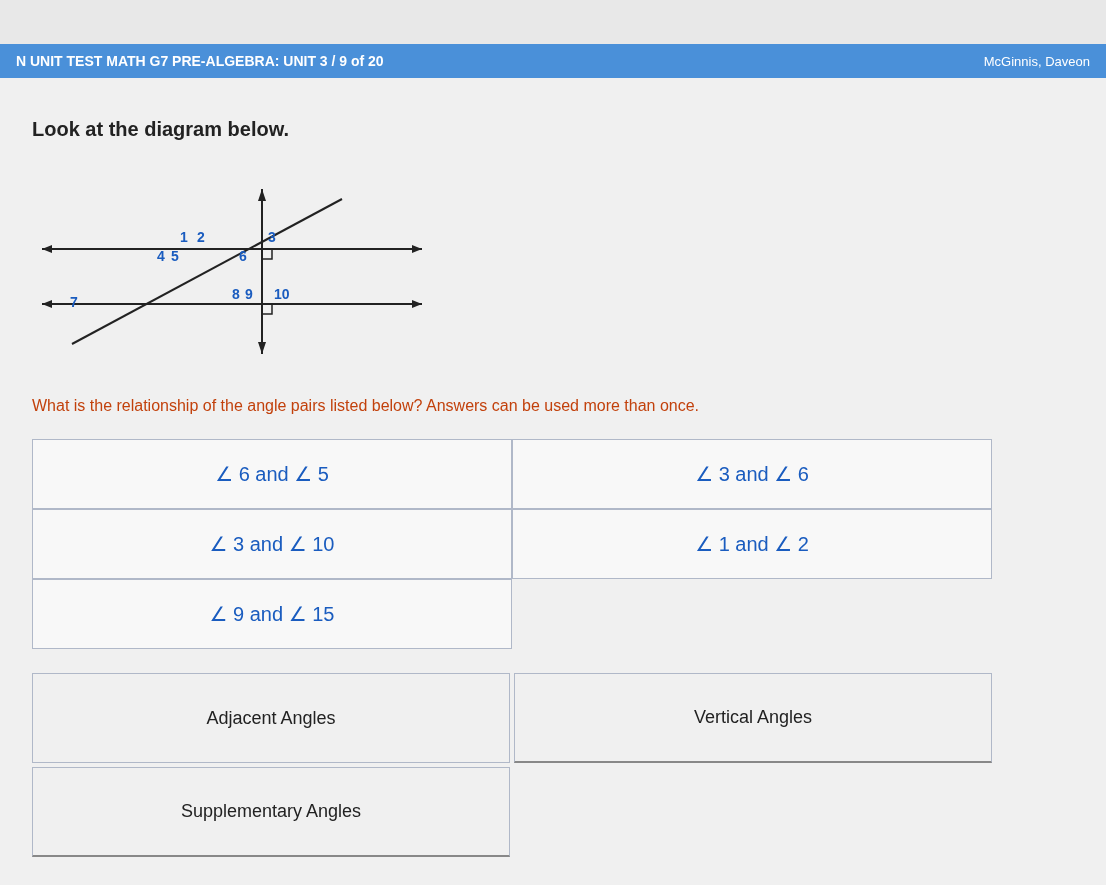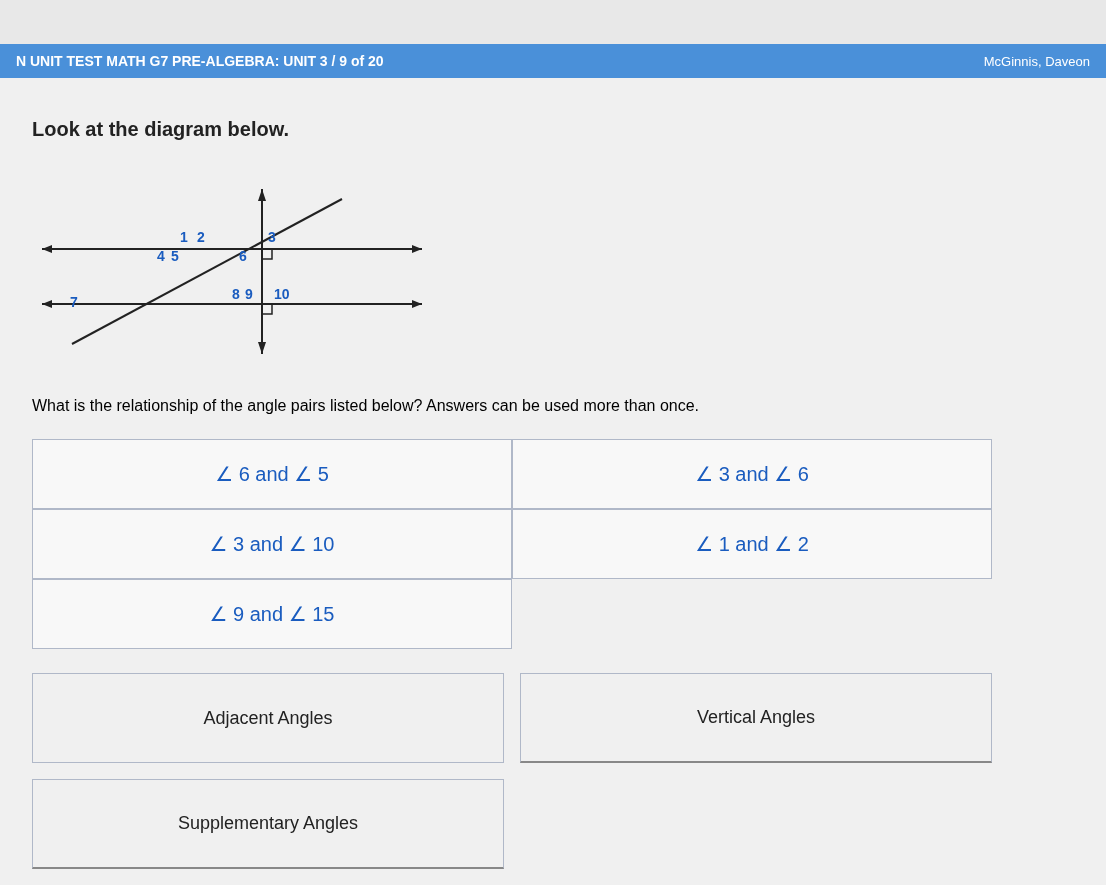--- a/index.html
+++ b/index.html
@@ -41,21 +41,21 @@
     }
     .diagram-area {
       margin-bottom: 18px;
       background: transparent;
     }
     .diagram-svg {
       display: block;
     }
     .instructions {
       font-size: 16px;
-      color: #000000;
+      color: #c2410c;
       margin-bottom: 24px;
       max-width: 900px;
     }
     .pairs-grid {
       display: grid;
       grid-template-columns: 1fr 1fr;
       gap: 0;
       max-width: 960px;
       margin-bottom: 24px;
     }
@@ -68,21 +68,21 @@
       text-align: center;
       min-height: 70px;
       display: flex;
       align-items: center;
       justify-content: center;
       cursor: pointer;
     }
     .answers-grid {
       display: grid;
       grid-template-columns: 1fr 1fr;
-      gap: 16px;
+      gap: 4px;
       max-width: 960px;
     }
     .answer-cell {
       background: #f0f0f0;
       border: 1.5px solid #b0b8c8;
       padding: 22px 32px;
       font-size: 18px;
       color: #222;
       text-align: center;
       min-height: 90px;

